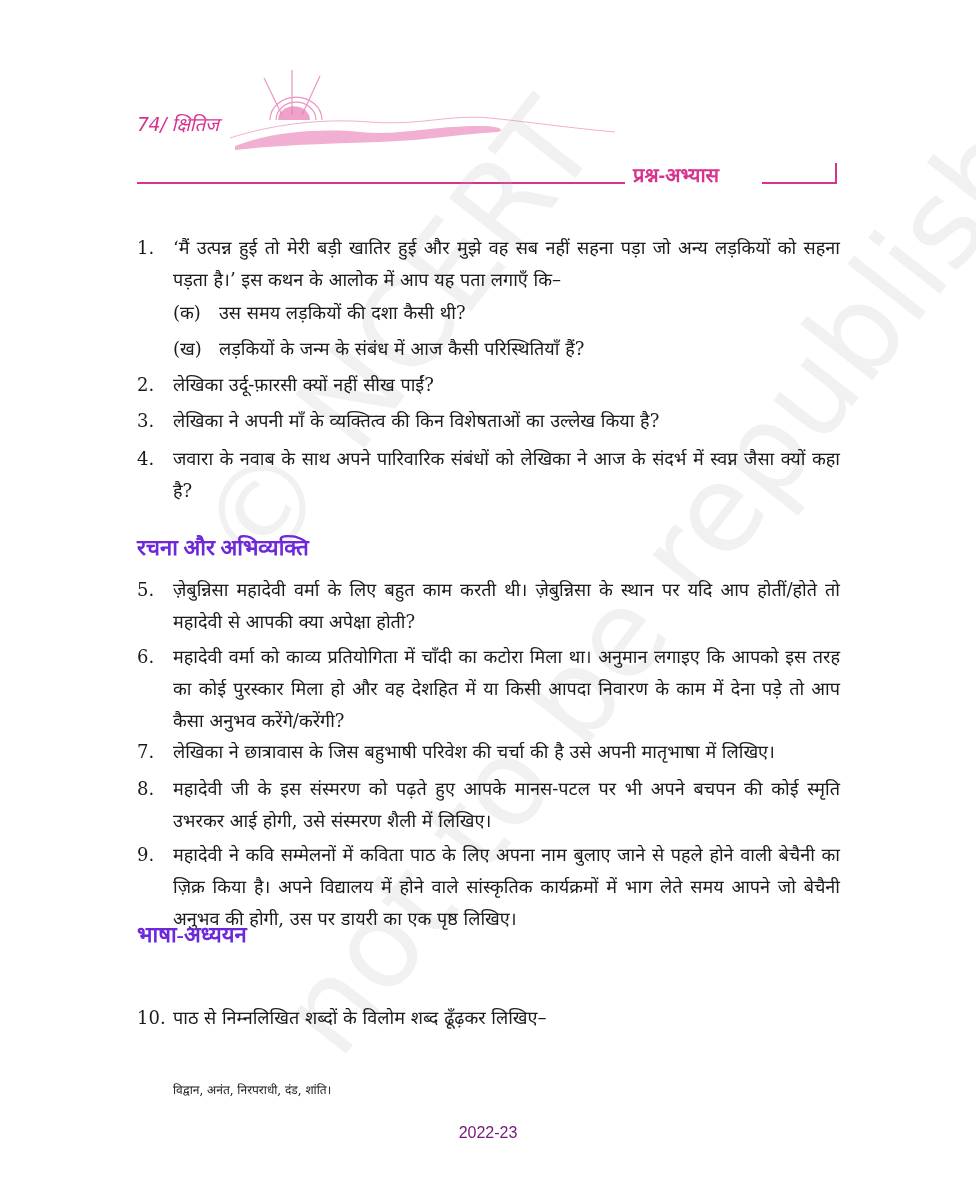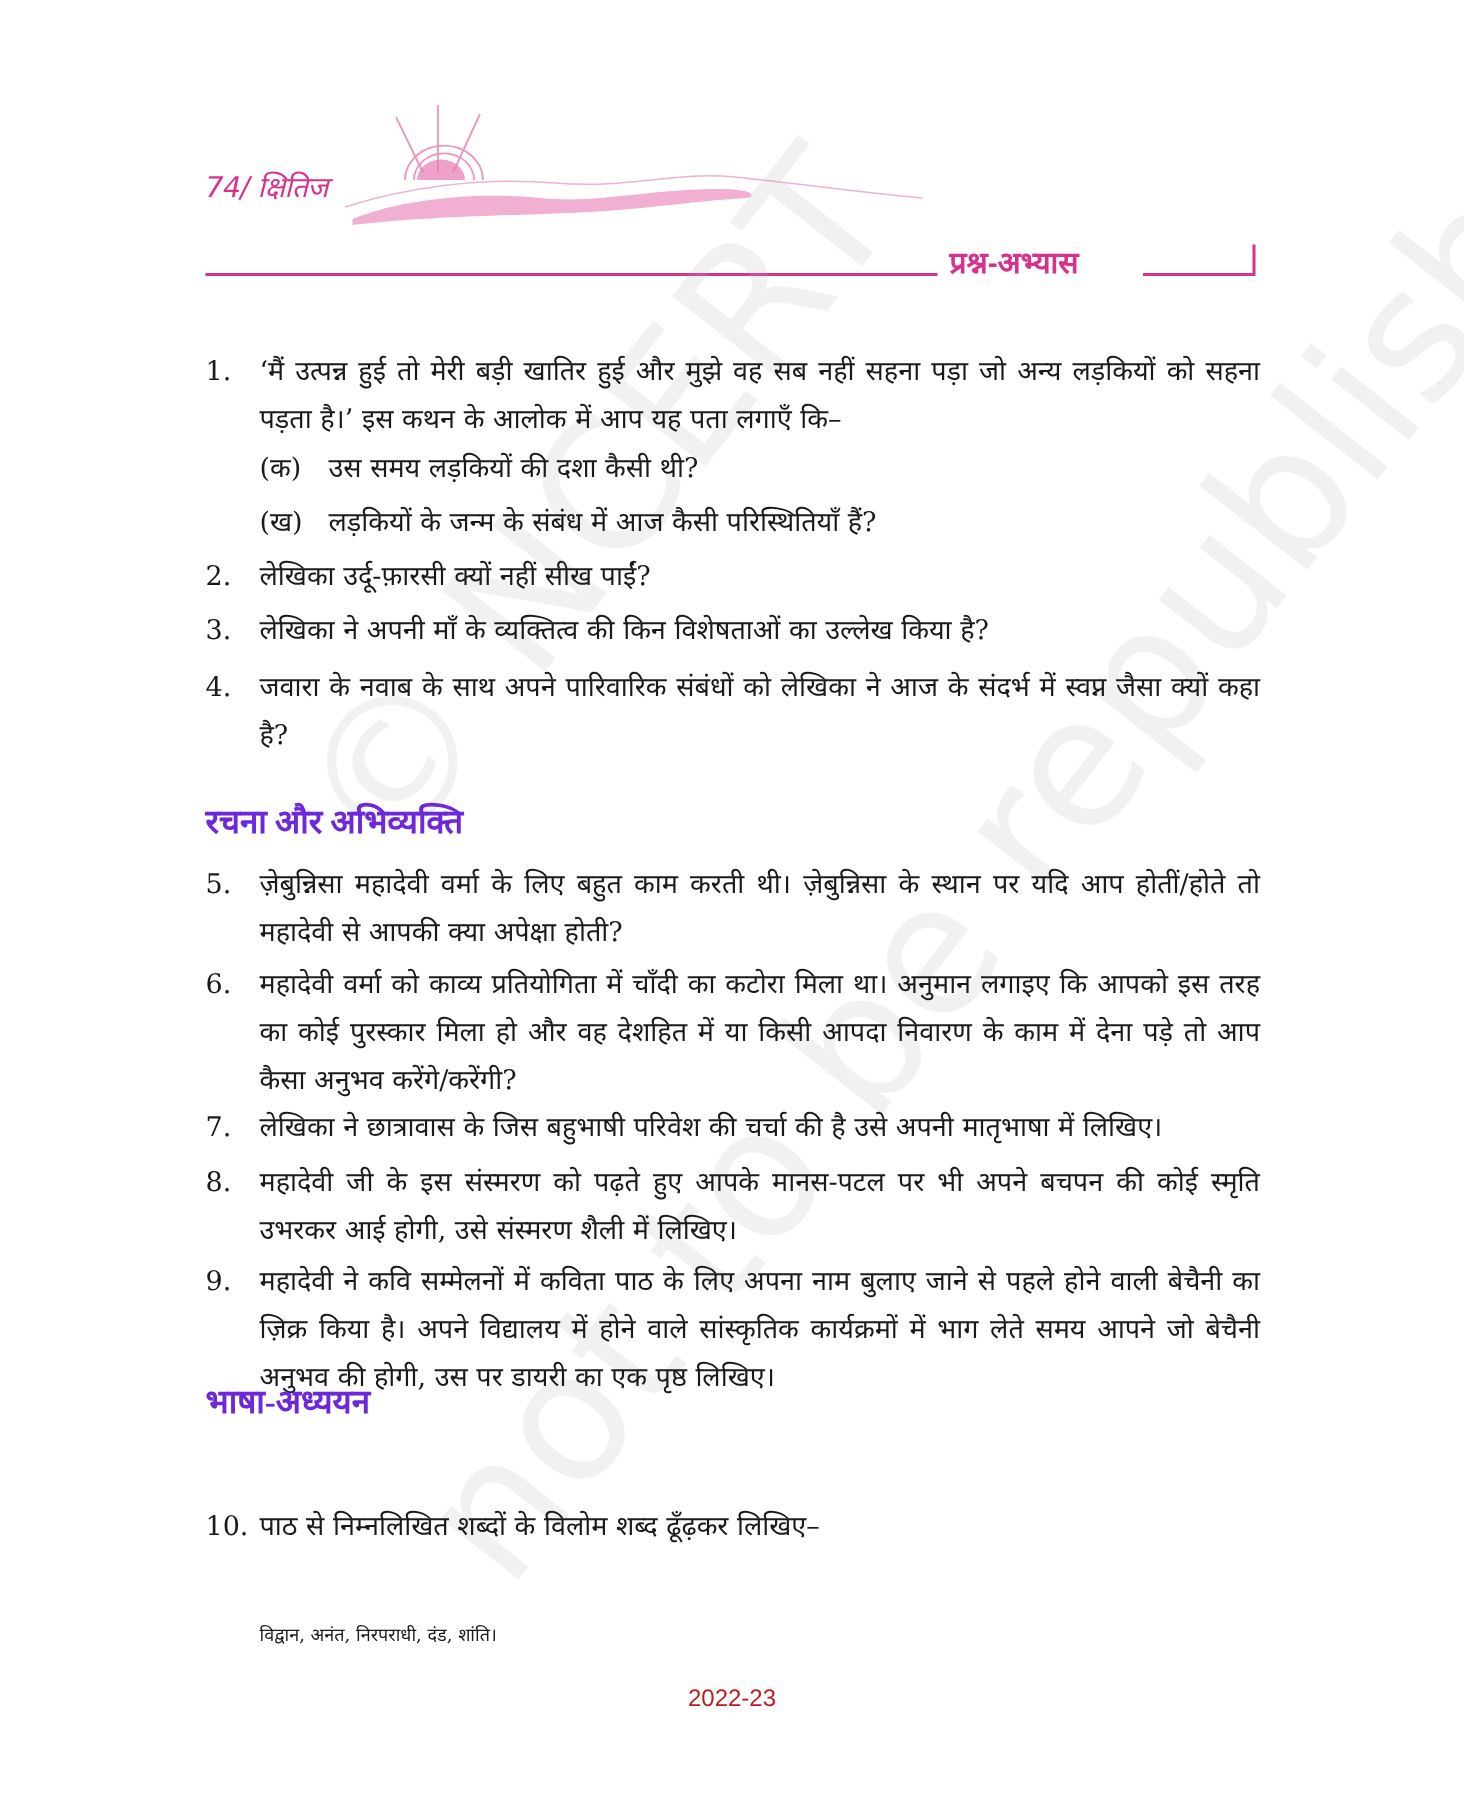--- a/index.html
+++ b/index.html
@@ -145,21 +145,21 @@
       margin-top: 36px;
     }
     .footer {
       position: absolute;
       left: 0;
       width: 976px;
       top: 1124px;
       text-align: center;
       font-family: "Liberation Sans", sans-serif;
       font-size: 16px;
-      color: #b91c1c;
+      color: #701a75;
     }
   </style>
 </head>
 <body>
 
 <div class="page">
 
   <svg class="header-deco" viewBox="0 0 400 90" xmlns="http://www.w3.org/2000/svg">
     <g stroke="#e77ab4" fill="none" stroke-width="1.2" opacity="0.8">
       <line x1="62" y1="0" x2="62" y2="45"></line>

